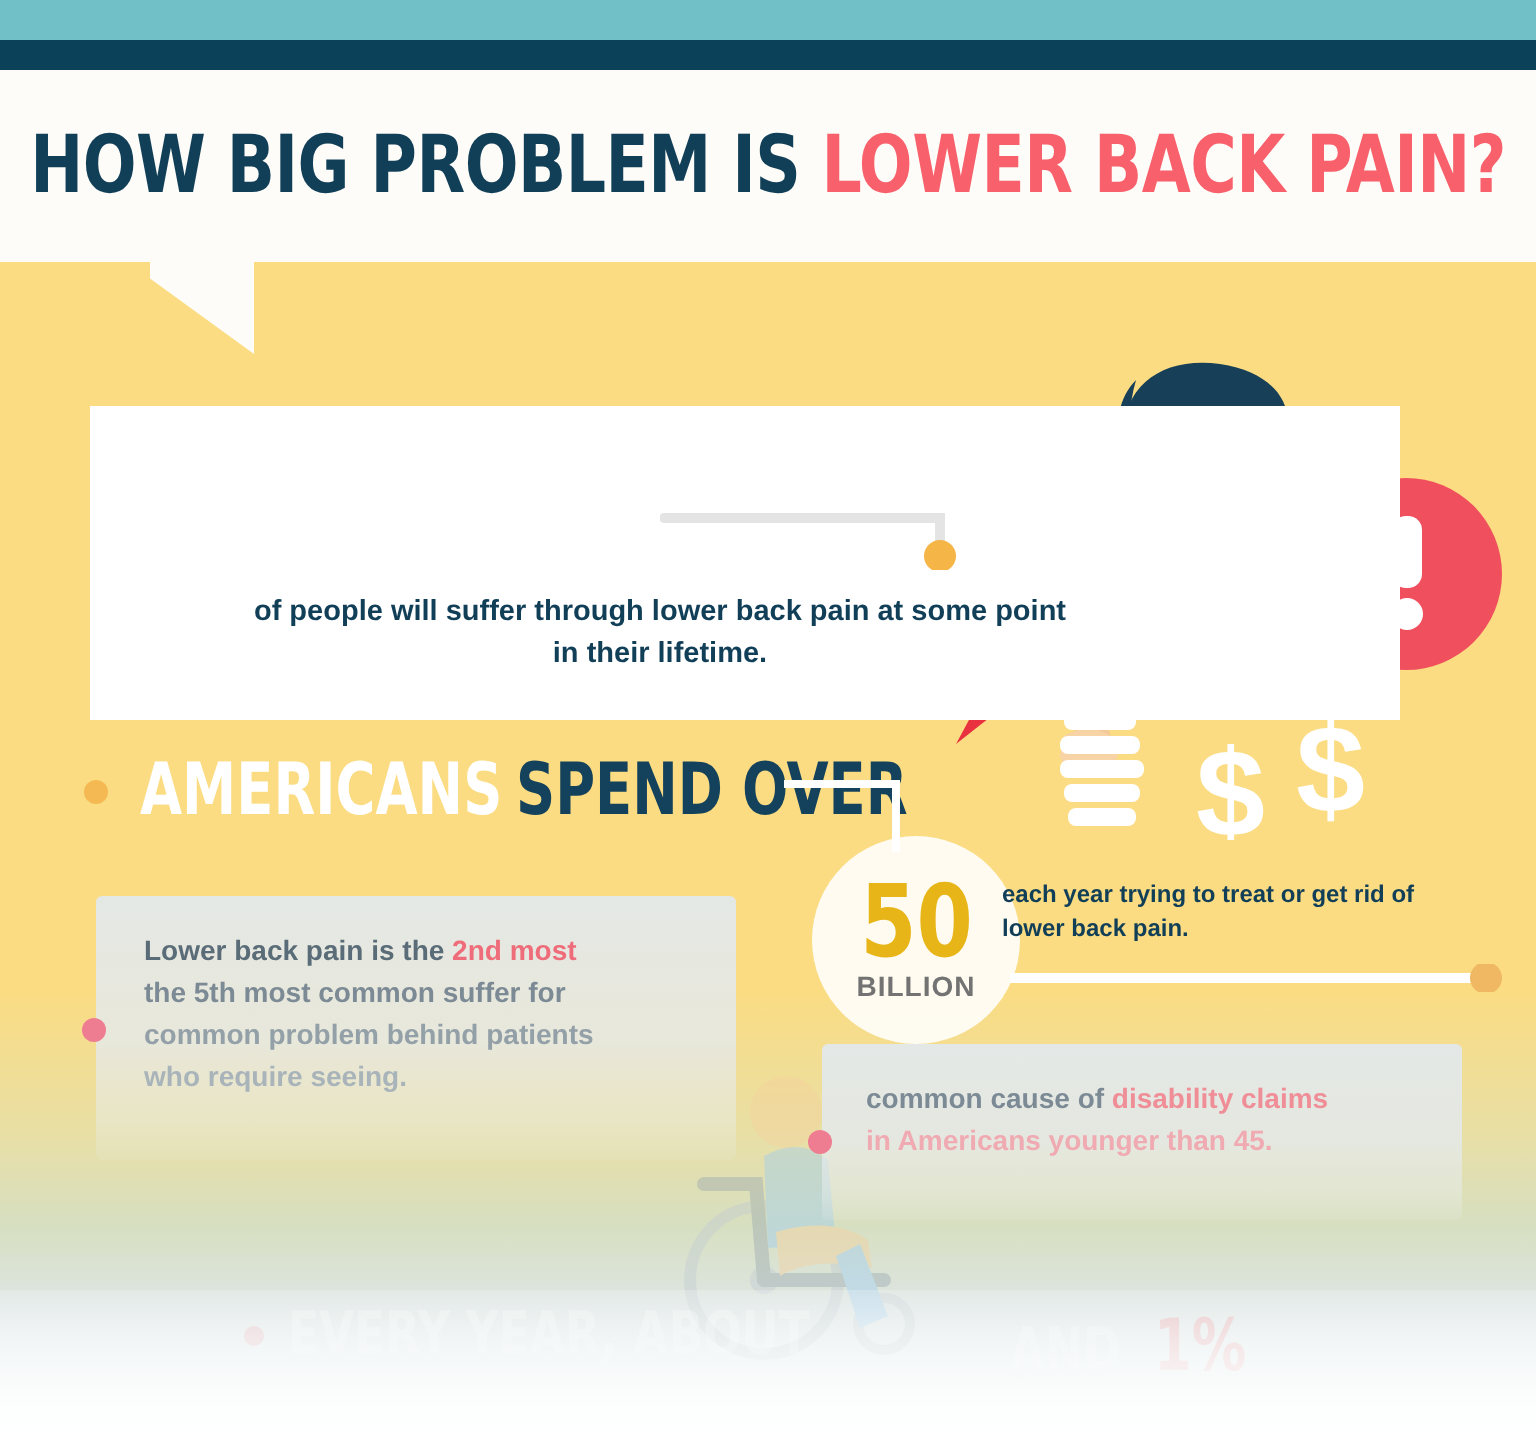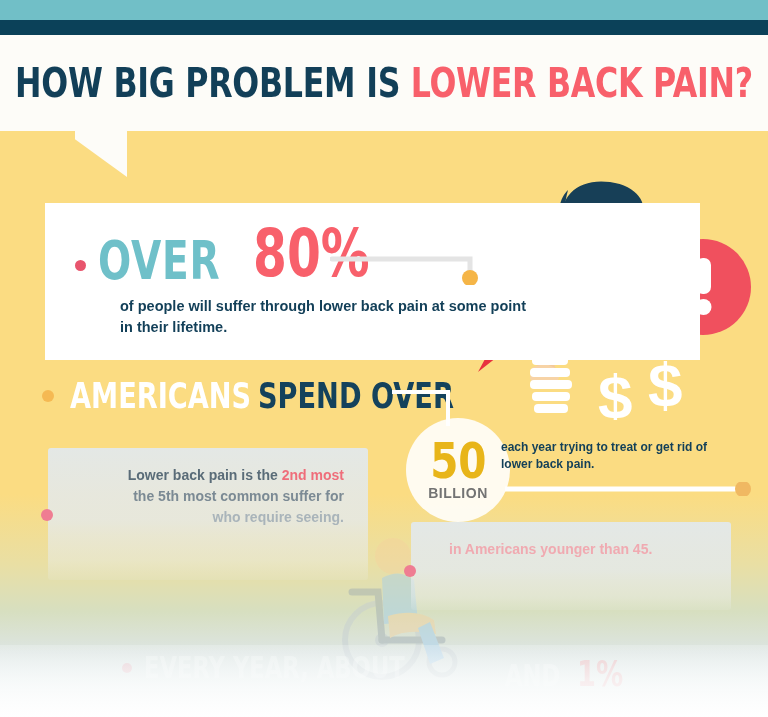--- a/index.html
+++ b/index.html
@@ -70,21 +70,21 @@
   }
   .bigcond {
     font-family:"Liberation Sans Narrow","DejaVu Sans Condensed","Liberation Sans",sans-serif;
     font-weight:bold; line-height:1;
     transform:scaleX(0.82); transform-origin:left bottom;
   }
   #stat-80-over { font-size:53px; color:#6fc0c9; letter-spacing:1px; }
   #stat-80-num  { font-size:66px; color:#f8606b; margin-left:6px; letter-spacing:0px; }
   #stat-80-desc {
     position:absolute; left:75px; top:93px; width:420px;
-    font-size:14.5px; font-weight:bold; line-height:1.45; color:#123f58;
+    font-size:14.5px; font-weight:bold; line-height:1.45; color:#123f58;text-align:center;
   }
 
   
   #connector-80 { position:absolute; left:330px; top:245px; width:160px; height:40px; }
 
   
   #spend-head {
     position:absolute; left:42px; top:378px;
     display:flex; align-items:center;
   }
@@ -134,24 +134,24 @@
                rgba(236,241,242,0.12) 100%);
     border-radius:3px;
   }
   .info-text { font-size:14px; line-height:1.5; font-weight:bold; }
   .fade-line-1 { color:#5a6c78; }
   .fade-line-2 { color:#7b8a94; }
   .fade-line-3 { color:#93a0a8; }
   .fade-line-4 { color:#a9b4ba; }
   .hl-red-1 { color:#ef6d7a; }
   .hl-red-2 { color:#f08e97; }
-  .hl-red-3 { color:#f0aab1;margin-left:16px; }
+  .hl-red-3 { color:#f0aab1; }
 
   #info-box-1 { left:48px; top:448px; width:320px; height:132px; }
-  #info-box-1 .pad { padding:17px 24px 0 24px;text-align:right; }
+  #info-box-1 .pad { padding:17px 24px 0 24px; }
   #bullet-box-1 {
     position:absolute; left:41px; top:509px;
     width:12px; height:12px; border-radius:50%; background:#ef7d92;
   }
 
   #info-box-2 { left:411px; top:522px; width:320px; height:88px; }
   #info-box-2 .pad { padding:17px 18px 0 22px; }
   #bullet-box-2 {
     position:absolute; left:404px; top:565px;
     width:12px; height:12px; border-radius:50%; background:#ef7d92;
@@ -260,25 +260,20 @@
   </g>
 
   <path d="M178 96 l 24 10 l -20 18 Z" fill="#f0505e"></path>
 
   <circle cx="233" cy="117" r="48" fill="#f0505e"></circle>
   <rect x="226" y="88" width="15" height="36" rx="7" fill="#ffffff"></rect>
   <circle cx="233.5" cy="137" r="8" fill="#ffffff"></circle>
 </svg>
 
 <div id="card-80">
-  <div id="stat-80-row">
-    <span id="bullet-80"></span>
-    <span class="bigcond" id="stat-80-over">OVER</span>
-    <span class="bigcond" id="stat-80-num">80%</span>
-  </div>
   <div id="stat-80-desc">of people will suffer through lower back pain at some point in their lifetime.</div>
 </div>
 
 <svg id="connector-80" viewBox="0 0 160 40">
   <path d="M2 14 H 140 V 30" stroke="#e4e4e4" stroke-width="5" fill="none" stroke-linecap="round"></path>
   <circle cx="140" cy="33" r="8" fill="#f5b547"></circle>
 </svg>
 
 <div id="spend-head">
   <span id="bullet-spend"></span>
@@ -313,27 +308,31 @@
   <path d="M58 96 q 28 -8 46 4 l 2 14 q -30 -6 -46 4 Z" fill="#f6d19d"></path>
   <path d="M100 102 l 14 36 l -14 6 l -12 -36 Z" fill="#9ecdf2"></path>
 </svg>
 
 <div class="info-box" id="info-box-1">
   <div class="pad info-text">
     <div>
       <span class="fade-line-1">Lower back pain is the </span><span class="hl-red-1">2nd most</span>
     </div>
     <div class="fade-line-2">the 5th most common suffer for</div>
+    <div class="fade-line-3">common problem behind patients</div>
     <div class="fade-line-4">who require seeing.</div>
   </div>
 </div>
 <span id="bullet-box-1"></span>
 
 <div class="info-box" id="info-box-2">
   <div class="pad info-text">
+    <div>
+      <span class="fade-line-2">common cause of </span><span class="hl-red-2">disability claims</span>
+    </div>
     <div>
       <span class="hl-red-3">in Americans younger than 45.</span>
     </div>
   </div>
 </div>
 <span id="bullet-box-2"></span>
 
 <div id="bottom-faded">
   <div id="bottom-head">
     <span id="bullet-bottom"></span>

